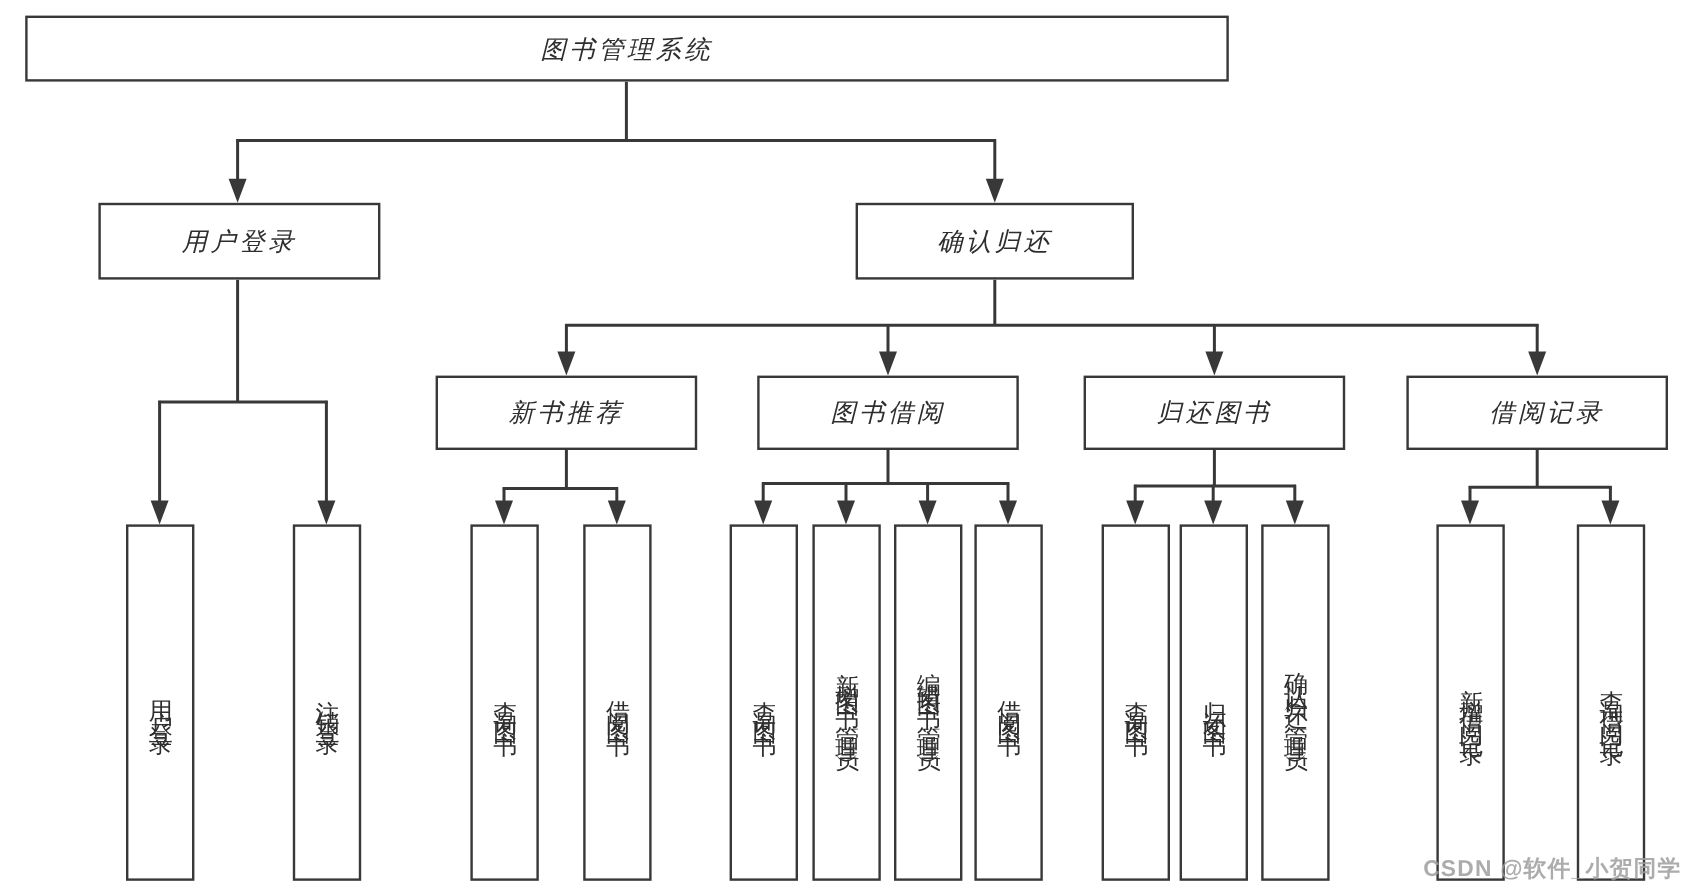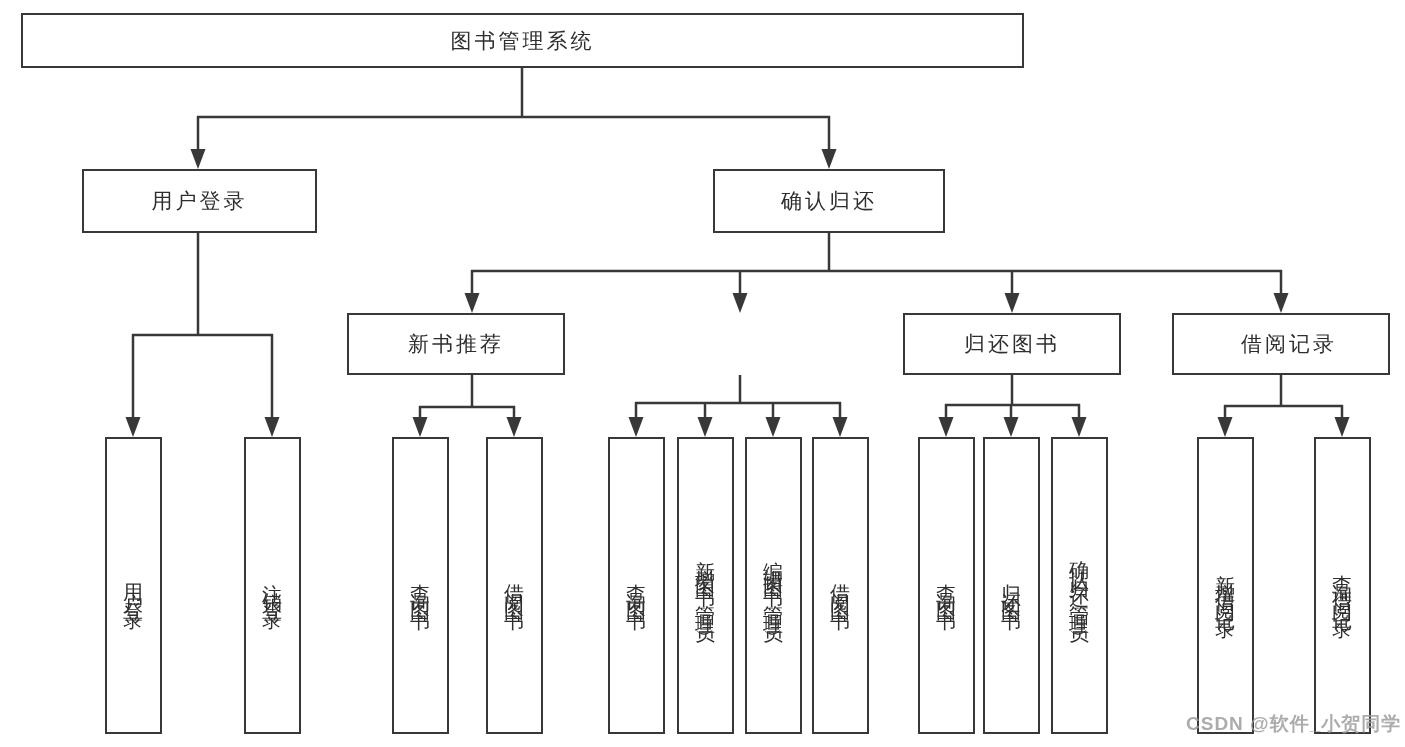--- a/index.html
+++ b/index.html
@@ -23,20 +23,21 @@
     border: 2px solid #383838;
     display: flex;
     align-items: center;
     justify-content: center;
     color: #2e2e2e;
   }
   .box.h span {
     font-size: 21px;
     letter-spacing: 3px;
     white-space: nowrap;
+    font-style: italic;
   }
   .box.v span {
     writing-mode: vertical-rl;
     text-orientation: mixed;
     font-size: 20px;
     letter-spacing: 9px;
     line-height: 1;
     white-space: nowrap;
   }
   .watermark {
@@ -138,22 +139,25 @@
     <span>图书管理系统</span>
   </div>
 
   <div class="box h" style="left:82px; top:169px; width:235px; height:64px;">
     <span>用户登录</span>
   </div>
   <div class="box h" style="left:713px; top:169px; width:232px; height:64px;">
     <span>确认归还</span>
   </div>
 
-  <div class="box h" style="left:347px; top:313px; width:218px; height:62px;">
+  <div class="box h" style="left:363px; top:313px; width:218px; height:62px;">
     <span>新书推荐</span>
+  </div>
+  <div class="box h" style="left:631px; top:313px; width:218px; height:62px;">
+    <span>图书借阅</span>
   </div>
   <div class="box h" style="left:903px; top:313px; width:218px; height:62px;">
     <span>归还图书</span>
   </div>
   <div class="box h" style="left:1172px; top:313px; width:218px; height:62px;padding-left:16px;">
     <span>借阅记录</span>
   </div>
 
   <div class="box v" style="left:105px; top:437px; width:57px; height:297px;">
     <span>用户登录</span>

